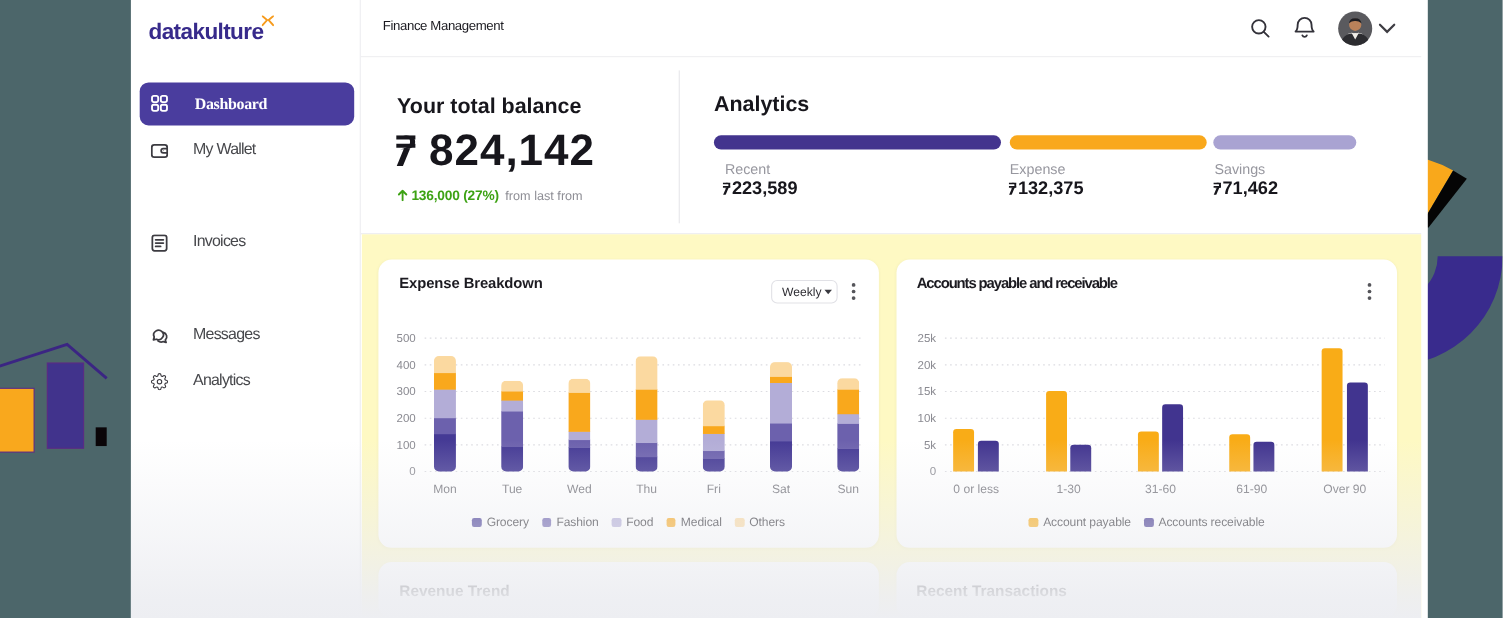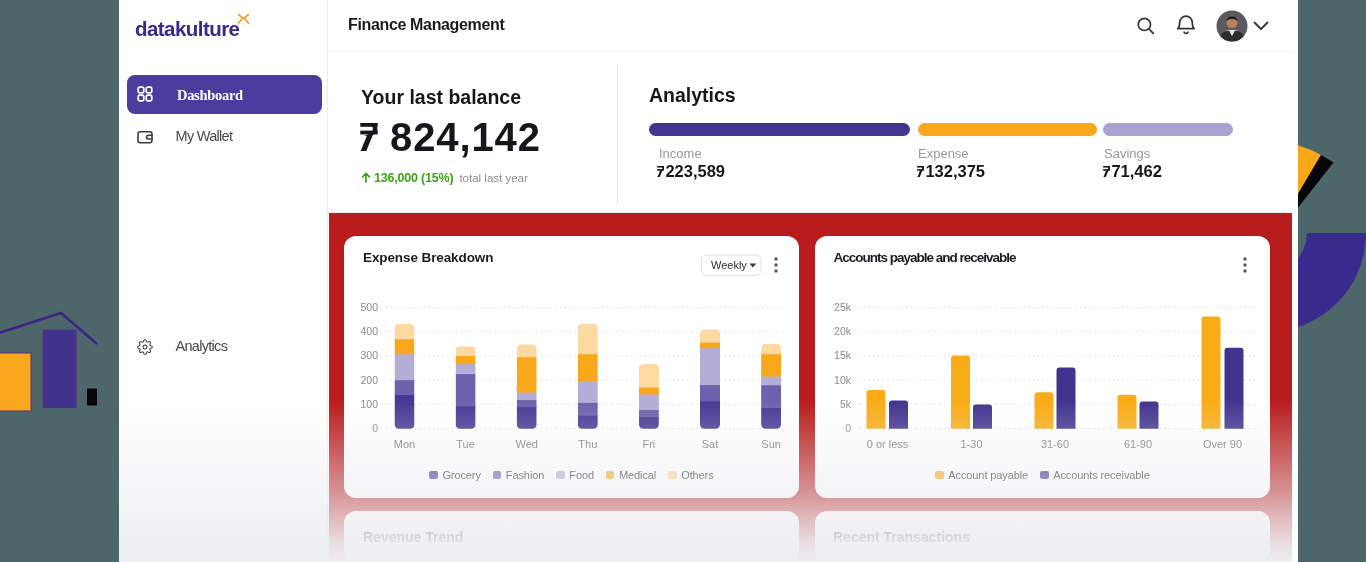--- a/index.html
+++ b/index.html
@@ -12,41 +12,41 @@
 #logo { position:absolute; left:16px; top:17px; font-size:20.5px; font-weight:700; color:#372a8b; letter-spacing:-0.55px; }
 #logo svg { position:absolute; right:-10px; top:-3px; }
 #dashbtn { position:absolute; left:8px; top:75px; width:195px; height:38.5px; background:#4a3d9e; border-radius:8px; color:#fff; font-weight:700; font-size:14.5px; }
 #dashbtn svg { position:absolute; left:10px; top:11px; width:16px; height:16px; }
 #dashbtn span { position:absolute; left:50px; top:11.5px; letter-spacing:-0.3px;font-family:Liberation Serif, serif; }
 .mi { position:absolute; left:0; width:208px; height:42px; color:#47484c; font-size:14.5px; letter-spacing:-0.7px; }
 .mic { position:absolute; left:18px; top:13px; width:16px; height:16px; }
 .mi span { position:absolute; left:56.5px; top:12.5px;text-align:right; }
 
 #hdr { position:absolute; left:209px; top:0; width:963.5px; height:52px; border-bottom:1px solid #efeff1; }
-#hdr .title { position:absolute; left:20px; top:16px; font-size:16px; font-weight:700; color:#1b1a20; letter-spacing:-0.35px; }
+#hdr .title { position:absolute; left:20px; top:16px; font-size:12px; font-weight:400; color:#1b1a20; letter-spacing:-0.35px; }
 .hic { position:absolute; top:0; }
 
 #bal { position:absolute; left:209px; top:52px; width:963.5px; height:161px; border-bottom:1px solid #ebebee; }
 #vdiv { position:absolute; left:289px; top:12px; width:1px; height:139px; background:#e7e7ea; }
 .h2 { font-size:19.5px; font-weight:700; color:#17161c; }
 #bal .bt { position:absolute; left:33px; top:34px; }
 #bignum { position:absolute; left:32px; top:65px; font-size:40px; font-weight:700; color:#17161c; letter-spacing:0.9px; }
 #bignum svg { margin-right:12px; margin-top:6px; }
 #bignum span { line-height:1; }
 #bignum { display:flex; align-items:flex-start; }
 #grow { position:absolute; left:33px; top:119px; font-size:12.5px; letter-spacing:-0.2px; }
 #grow b { color:#3da214; font-weight:700; }
 #grow span { color:#8e8e95; font-weight:400; margin-left:6px; font-size:11.5px; letter-spacing:0; }
 #anat { position:absolute; left:321px; top:32px; }
 .abar { position:absolute; top:71px; height:13px; border-radius:6.5px; }
 .alab { position:absolute; top:94px; font-size:13px; color:#97979f; }
 .aval { position:absolute; top:110px; font-size:16.5px; font-weight:700; color:#17161c; display:flex; align-items:center; }
 .aval svg { margin-right:1px; }
 
-#gray { position:absolute; left:209.5px; top:213px; width:963px; height:349px; background:#b91c1c; }
+#gray { position:absolute; left:209.5px; top:213px; width:963px; height:349px; background:#fef9c3; }
 .card { position:absolute; background:#fff; border-radius:12px; box-shadow:0 1px 3px rgba(30,30,60,0.05); }
 .card svg.cv { position:absolute; left:0; top:0; }
 .ct { font-size:13.5px; font-weight:700; fill:#1c1b21; letter-spacing:-0.1px; }
 .ct2 { font-size:13.5px; font-weight:700; fill:#1c1b21; letter-spacing:-1.0px; }
 .sel { font-size:11px; fill:#2e2d33; }
 .ax { font-size:10.5px; fill:#8a8a91; }
 .ax2 { font-size:11px; fill:#75757c; }
 .legend { position:absolute; left:0; width:100%; display:flex; justify-content:center; gap:12px; }
 .li { font-size:11px; color:#2e2d33; display:flex; align-items:center; letter-spacing:-0.1px; }
 .li i { width:8.5px; height:8.5px; border-radius:2px; margin-right:4.5px; display:inline-block; }
@@ -87,20 +87,36 @@
           <span>Dashboard</span>
         </div>
 <div class="mi" style="top:115.5px">
           <svg class="mic" viewBox="0 0 16 16">
             <rect x="1" y="2.8" width="14" height="11" rx="2.2" stroke="#3c3b41" stroke-width="1.6" fill="none" stroke-linecap="round" stroke-linejoin="round"></rect>
             <path d="M15 6.2 h-3.6 a1.9 1.9 0 0 0 0 3.8 H15" stroke="#3c3b41" stroke-width="1.6" fill="none" stroke-linecap="round" stroke-linejoin="round"></path>
             <circle cx="11.6" cy="8.1" r="0.4" fill="#3c3b41" stroke="none"></circle>
           </svg>
           <span>My Wallet</span>
         </div>
+<div class="mi" style="top:199.5px">
+          <svg class="mic" viewBox="0 0 16 16">
+            <rect x="1.5" y="1" width="13" height="14" rx="2" stroke="#3c3b41" stroke-width="1.6" fill="none" stroke-linecap="round" stroke-linejoin="round"></rect>
+            <path d="M4.5 5 h7" stroke="#3c3b41" stroke-width="1.6" fill="none" stroke-linecap="round" stroke-linejoin="round"></path>
+            <path d="M4.5 8 h7" stroke="#3c3b41" stroke-width="1.6" fill="none" stroke-linecap="round" stroke-linejoin="round"></path>
+            <path d="M4.5 11 h4.5" stroke="#3c3b41" stroke-width="1.6" fill="none" stroke-linecap="round" stroke-linejoin="round"></path>
+          </svg>
+          <span>Invoices</span>
+        </div>
+<div class="mi" style="top:283.5px">
+          <svg class="mic" viewBox="0 0 16 16">
+            <path d="M10.7 9.9 a4.4 4.2 1 1 0 -7.5 -0.6 L2.5 11.9 l2.6-.5 a4.4 4.2 0 0 0 5.6-1.5 z" stroke="#3c3b41" stroke-width="1.6" fill="none" stroke-linecap="round" stroke-linejoin="round"></path>
+            <path d="M11.4 5.2 a4.3 4.1 0 0 1 1.9 6.9 l.7 2.2 -2.5-.8 a4.5 4.3 0 0 1 -4.9-.6" stroke="#3c3b41" stroke-width="1.6" fill="none" stroke-linecap="round" stroke-linejoin="round"></path>
+          </svg>
+          <span>Messages</span>
+        </div>
 <div class="mi" style="top:325.5px">
           <svg class="mic" viewBox="0 0 16 16">
             <g transform="scale(0.667)">
               <circle cx="12" cy="12" r="3" stroke="#3c3b41" stroke-width="1.5" fill="none" stroke-linecap="round" stroke-linejoin="round"></circle>
               <path d="M19.4 15a1.65 1.65 0 0 0 .33 1.82l.06.06a2 2 0 0 1 0 2.83 2 2 0 0 1-2.83 0l-.06-.06a1.65 1.65 0 0 0-1.82-.33 1.65 1.65 0 0 0-1 1.51V21a2 2 0 0 1-2 2 2 2 0 0 1-2-2v-.09A1.65 1.65 0 0 0 9 19.4a1.65 1.65 0 0 0-1.82.33l-.06.06a2 2 0 0 1-2.83 0 2 2 0 0 1 0-2.83l.06-.06a1.65 1.65 0 0 0 .33-1.82 1.65 1.65 0 0 0-1.51-1H3a2 2 0 0 1-2-2 2 2 0 0 1 2-2h.09A1.65 1.65 0 0 0 4.6 9a1.65 1.65 0 0 0-.33-1.82l-.06-.06a2 2 0 0 1 0-2.83 2 2 0 0 1 2.83 0l.06.06a1.65 1.65 0 0 0 1.82.33H9a1.65 1.65 0 0 0 1-1.51V3a2 2 0 0 1 2-2 2 2 0 0 1 2 2v.09a1.65 1.65 0 0 0 1 1.51 1.65 1.65 0 0 0 1.82-.33l.06-.06a2 2 0 0 1 2.83 0 2 2 0 0 1 0 2.83l-.06.06a1.65 1.65 0 0 0-.33 1.82V9a1.65 1.65 0 0 0 1.51 1H21a2 2 0 0 1 2 2 2 2 0 0 1-2 2h-.09a1.65 1.65 0 0 0-1.51 1z" stroke="#3c3b41" stroke-width="1.5" fill="none" stroke-linecap="round" stroke-linejoin="round"></path>
             </g>
           </svg>
           <span>Analytics</span>
         </div>
     </div>
@@ -128,38 +144,38 @@
           <path d="M10.3 11.2 Q11 6.4 16 6.5 Q21 6.4 21.7 11.2 Q19 8.8 16 9 Q13 8.8 10.3 11.2 Z" fill="#1d1d22"></path>
           <path d="M12.5 19.5 L16 26 L19.5 19.5 Q16 21.5 12.5 19.5 Z" fill="#f0ede8"></path>
         </g>
       </svg>
       <svg class="hic" style="left:924.5px;top:21px" width="16" height="10" viewBox="0 0 16 10">
         <path d="M1.5 1.5 L8 8 L14.5 1.5" fill="none" stroke="#3e3d43" stroke-width="2" stroke-linecap="round"></path>
       </svg>
     </div>
     <div id="bal">
       <div id="vdiv"></div>
-      <div class="h2 bt">Your last balance</div>
+      <div class="h2 bt">Your total balance</div>
       <div id="bignum">
           <svg width="18.0" height="28.2" viewBox="0 0 64 100" style="fill:#17161c" preserveAspectRatio="none">
             <path d="M1 0 H63 V13.5 H1 Z"></path>
             <path d="M1 27 H63 V40.5 H1 Z"></path>
             <path d="M26 0 C49 0 62 8 62 21 C62 36 48 44.5 28 45 L13 45 C30 42 45.5 36 45.5 21.5 C45.5 10 38 2.5 24 1 Z"></path>
             <path d="M46 42 L22 100 L2 100 L26 42 Z"></path>
           </svg>
           <span>824,142</span>
         </div>
       <div id="grow"><svg width="10" height="11" viewBox="0 0 10 11" style="margin-right:3px;vertical-align:-1px">
             <path d="M5 10 V2 M1.6 4.8 L5 1.4 L8.4 4.8" stroke="#3da214" stroke-width="1.7" fill="none" stroke-linecap="round" stroke-linejoin="round"></path>
-          </svg><b>136,000 (15%)</b><span>total last year</span></div>
+          </svg><b>136,000 (27%)</b><span>from last from</span></div>
       <div class="h2" id="anat">Analytics</div>
       <div class="abar" style="left:321px;width:261px;background:#43348e"></div>
       <div class="abar" style="left:589.5px;width:179px;background:#f9a81c"></div>
       <div class="abar" style="left:775px;width:130px;background:#a9a3d2"></div>
-      <div class="alab" style="left:331px">Income</div>
+      <div class="alab" style="left:331px">Recent</div>
       <div class="alab" style="left:590px">Expense</div>
       <div class="alab" style="left:776px">Savings</div>
       <div class="aval" style="left:329px"><svg width="7.4" height="11.5" viewBox="0 0 64 100" style="fill:#17161c" preserveAspectRatio="none">
             <path d="M1 0 H63 V13.5 H1 Z"></path>
             <path d="M1 27 H63 V40.5 H1 Z"></path>
             <path d="M26 0 C49 0 62 8 62 21 C62 36 48 44.5 28 45 L13 45 C30 42 45.5 36 45.5 21.5 C45.5 10 38 2.5 24 1 Z"></path>
             <path d="M46 42 L22 100 L2 100 L26 42 Z"></path>
           </svg>223,589</div>
       <div class="aval" style="left:589px"><svg width="7.4" height="11.5" viewBox="0 0 64 100" style="fill:#17161c" preserveAspectRatio="none">
             <path d="M1 0 H63 V13.5 H1 Z"></path>

